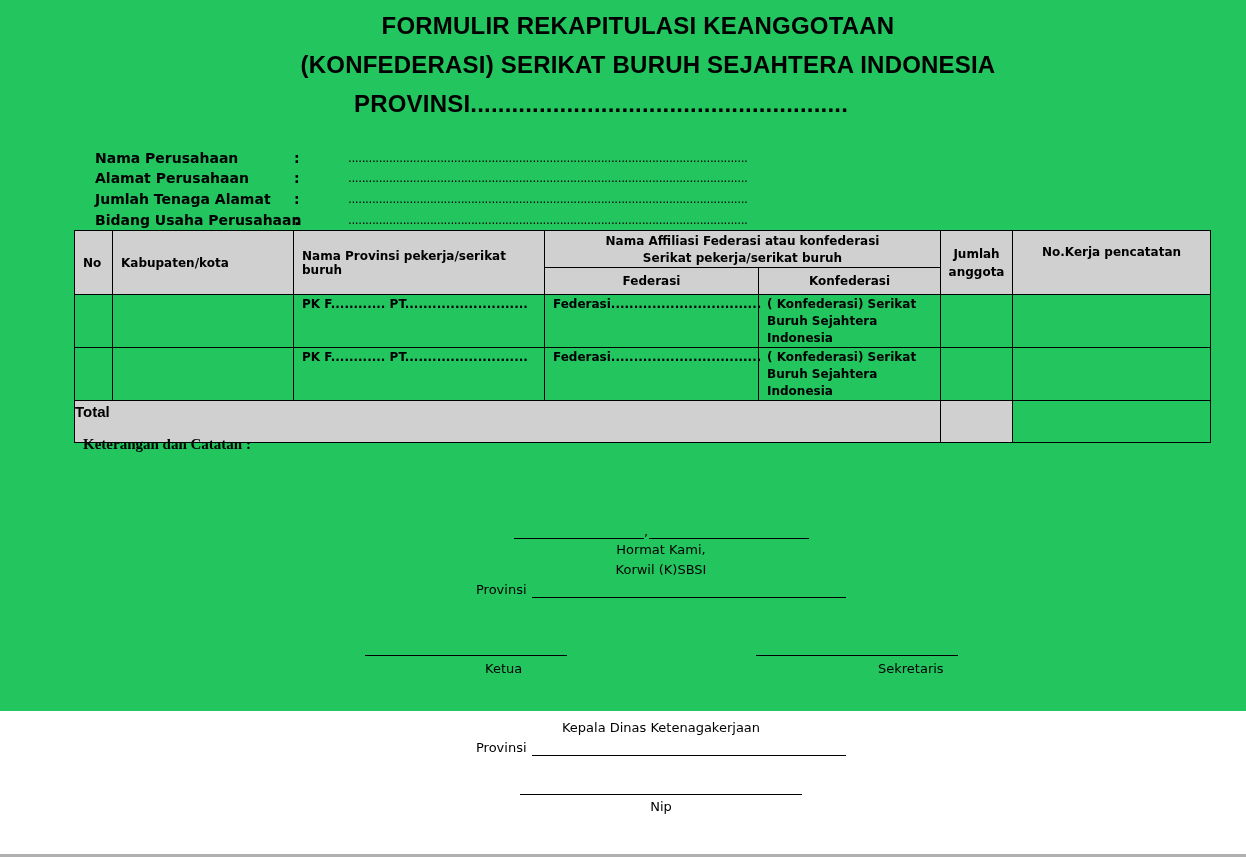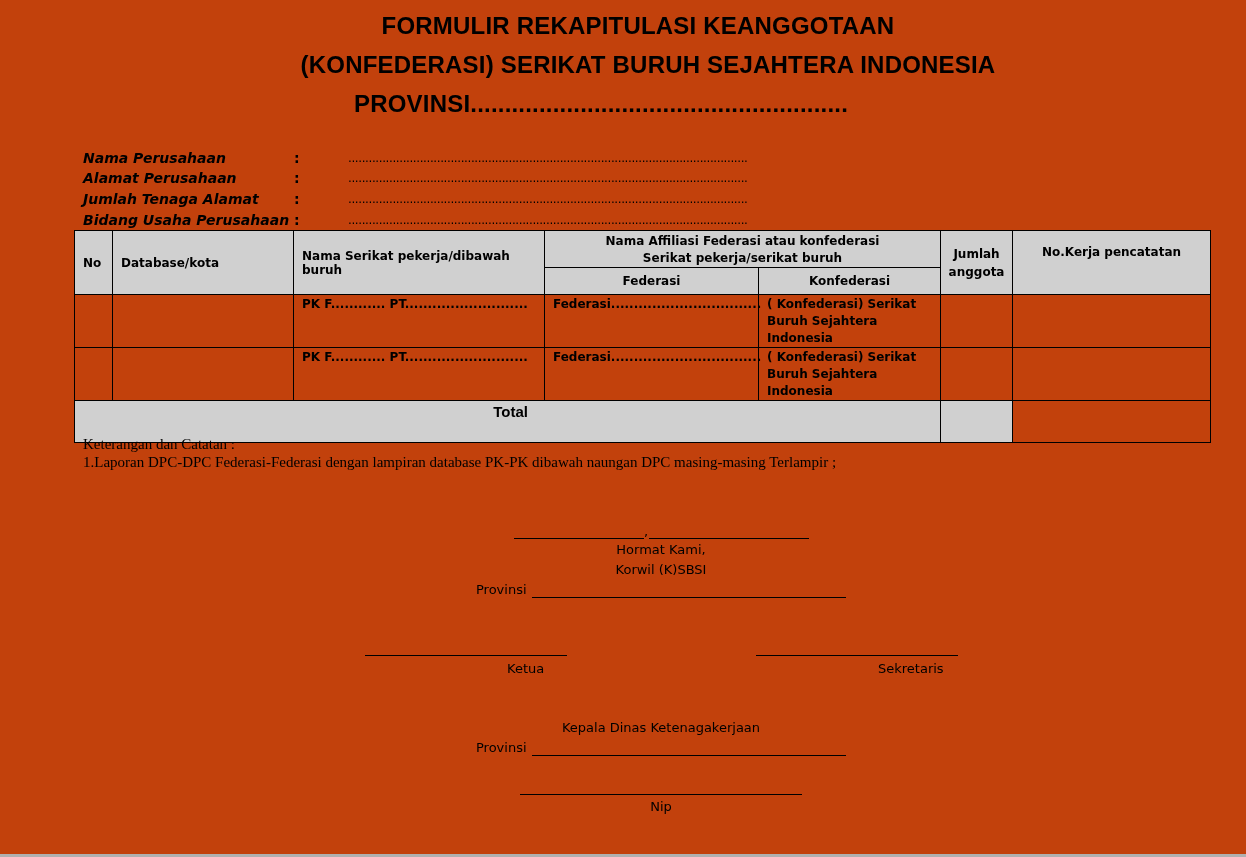--- a/index.html
+++ b/index.html
@@ -1,43 +1,43 @@
 <!DOCTYPE html>
 <html><head>
   <meta charset="utf-8">
   <style>
     html, body { margin: 0; padding: 0; background: #ffffff; }
     body { width: 1246px; height: 857px; position: relative; overflow: hidden; color: #000; }
-    .page { position: absolute; left: 0; top: 0; width: 1246px; height: 854px; background: #c2410c; }
+    .page { position: absolute; left: 0; top: 0; width: 1246px; height: 711px; background: #22c55e; }
     .bottom-strip { position: absolute; left: 0; top: 854px; width: 1246px; height: 3px; background: #b0b0b0; }
 
     .title { position: absolute; left: 0; width: 1246px; text-align: center; font-family: "Liberation Sans", sans-serif; font-weight: bold; font-size: 24px; letter-spacing: 0.2px; }
     .t1 { top: 12px; left: 15px; }
     .t2 { top: 51px; left: 25px; }
     .t3 { top: 90px; left: 0; text-align: center; padding-left: 354px; width: auto; }
 
     .info { position: absolute; left: 83px; font-family: "DejaVu Sans", sans-serif; font-size: 14px; font-weight: bold; line-height: 20.5px; }
     .info-row { position: absolute; left: 0; white-space: nowrap; height: 20px; }
-    .info-label { position: absolute; left: 0; width: 210px; font-style: italic; }
+    .info-label { position: absolute; left: 12px; width: 210px; }
     .info-colon { position: absolute; left: 211px; }
     .info-dots { position: absolute; left: 265px; font-weight: normal; letter-spacing: -0.4px; font-size: 12px; }
 
     table.rekap { position: absolute; left: 74px; top: 230px; width: 1136px; border-collapse: collapse; font-family: "DejaVu Sans", sans-serif; font-size: 12px; table-layout: fixed; }
     table.rekap th, table.rekap td { border: 1.5px solid #000; padding: 0; vertical-align: top; font-weight: bold; }
     table.rekap th { background: #d0d0d0; font-weight: bold; font-size: 12px; }
     .th-mid { vertical-align: middle !important; }
     .th-left { text-align: left; padding-left: 8px !important; margin-top: 10px; }
     .th-center { text-align: center; }
     .cell-text { padding: 1px 0 0 8px; line-height: 17px; font-size: 12px; }
     .cell-text.fed { padding-left: 8px; }
-    .total-cell { background: #d0d0d0; text-align: right; font-family: "Liberation Sans", sans-serif; font-weight: bold; font-size: 15px; padding: 2px 412px 0 0 !important; }
+    .total-cell { background: #d0d0d0; font-family: "Liberation Sans", sans-serif; font-weight: bold; font-size: 15px; padding: 2px 412px 0 0 !important; }
     .gray { background: #d0d0d0; }
 
     .notes { position: absolute; left: 83px; top: 435px; font-family: "Liberation Serif", serif; font-size: 15px; line-height: 18px; }
-    .notes-title { font-weight: normal; }
+    .notes-title { font-weight: bold; }
 
     .sig { position: absolute; font-family: "DejaVu Sans", sans-serif; font-size: 13px; }
     .line { position: absolute; border-bottom: 1px solid #000; height: 0; }
   </style>
 </head>
 <body>
 
 <div class="page">
 
   <div class="title t1">FORMULIR REKAPITULASI KEANGGOTAAN</div>
@@ -73,22 +73,22 @@
       <col style="width:181px">
       <col style="width:251px">
       <col style="width:214px">
       <col style="width:182px">
       <col style="width:72px">
       <col style="width:198px">
     </colgroup>
     <thead>
       <tr style="height:37px">
         <th rowspan="2" class="th-mid th-left" style="padding-left:8px">No</th>
-        <th rowspan="2" class="th-mid th-left">Database/kota</th>
-        <th rowspan="2" class="th-mid th-left">Nama Serikat pekerja/dibawah buruh</th>
+        <th rowspan="2" class="th-mid th-left">Kabupaten/kota</th>
+        <th rowspan="2" class="th-mid th-left">Nama Provinsi pekerja/serikat buruh</th>
         <th colspan="2" class="th-center" style="vertical-align:middle; line-height:17px; padding:1px 40px 0 40px">Nama Affiliasi Federasi atau konfederasi Serikat pekerja/serikat buruh</th>
         <th rowspan="2" class="th-center" style="padding:14px 6px 0 6px; line-height:18px">Jumlah anggota</th>
         <th rowspan="2" class="th-center" style="padding-top:14px">No.Kerja pencatatan</th>
       </tr>
       <tr style="height:27px">
         <th class="th-center th-mid">Federasi</th>
         <th class="th-center th-mid">Konfederasi</th>
       </tr>
     </thead>
     <tbody>
@@ -125,34 +125,33 @@
       <tr style="height:42px">
         <td colspan="5" class="total-cell">Total</td>
         <td class="gray"></td>
         <td></td>
       </tr>
     </tbody>
   </table>
 
   <div class="notes">
     <div class="notes-title">Keterangan dan Catatan :</div>
-    <div>1.Laporan DPC-DPC Federasi-Federasi dengan lampiran database PK-PK dibawah naungan DPC masing-masing Terlampir ;</div>
   </div>
 
   <div class="line" style="left:514px; top:538px; width:130px"></div>
   <div class="sig" style="left:644px; top:524px">,</div>
   <div class="line" style="left:649px; top:538px; width:160px"></div>
 
   <div class="sig" style="left:0; width:1322px; text-align:center; top:542px">Hormat Kami,</div>
   <div class="sig" style="left:0; width:1322px; text-align:center; top:562px">Korwil (K)SBSI</div>
   <div class="sig" style="left:476px; top:582px">Provinsi</div>
   <div class="line" style="left:532px; top:597px; width:314px"></div>
 
   <div class="line" style="left:365px; top:655px; width:202px"></div>
-  <div class="sig" style="left:507px; top:661px">Ketua</div>
+  <div class="sig" style="left:485px; top:661px">Ketua</div>
   <div class="line" style="left:756px; top:655px; width:202px"></div>
   <div class="sig" style="left:878px; top:661px">Sekretaris</div>
 
   <div class="sig" style="left:0; width:1322px; text-align:center; top:720px">Kepala Dinas Ketenagakerjaan</div>
   <div class="sig" style="left:476px; top:740px">Provinsi</div>
   <div class="line" style="left:532px; top:755px; width:314px"></div>
   <div class="line" style="left:520px; top:794px; width:282px"></div>
   <div class="sig" style="left:0; width:1322px; text-align:center; top:799px">Nip</div>
 
 </div>

